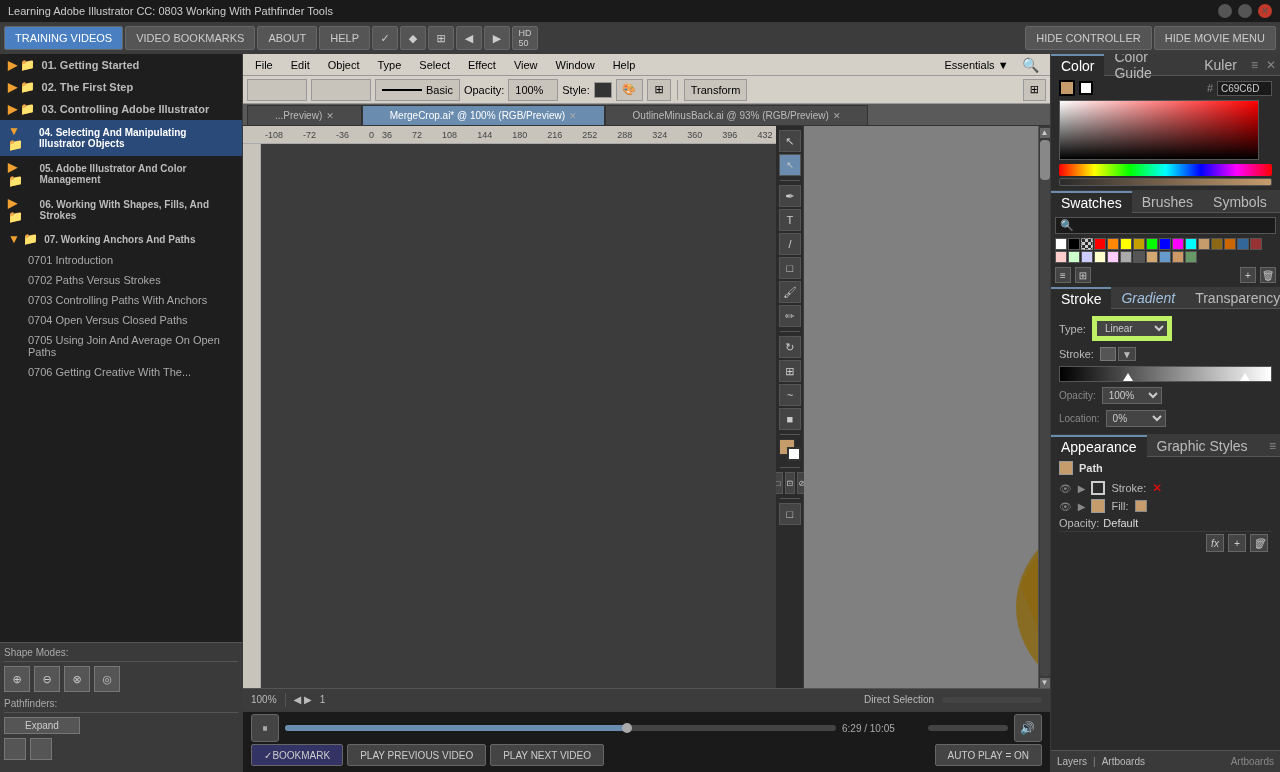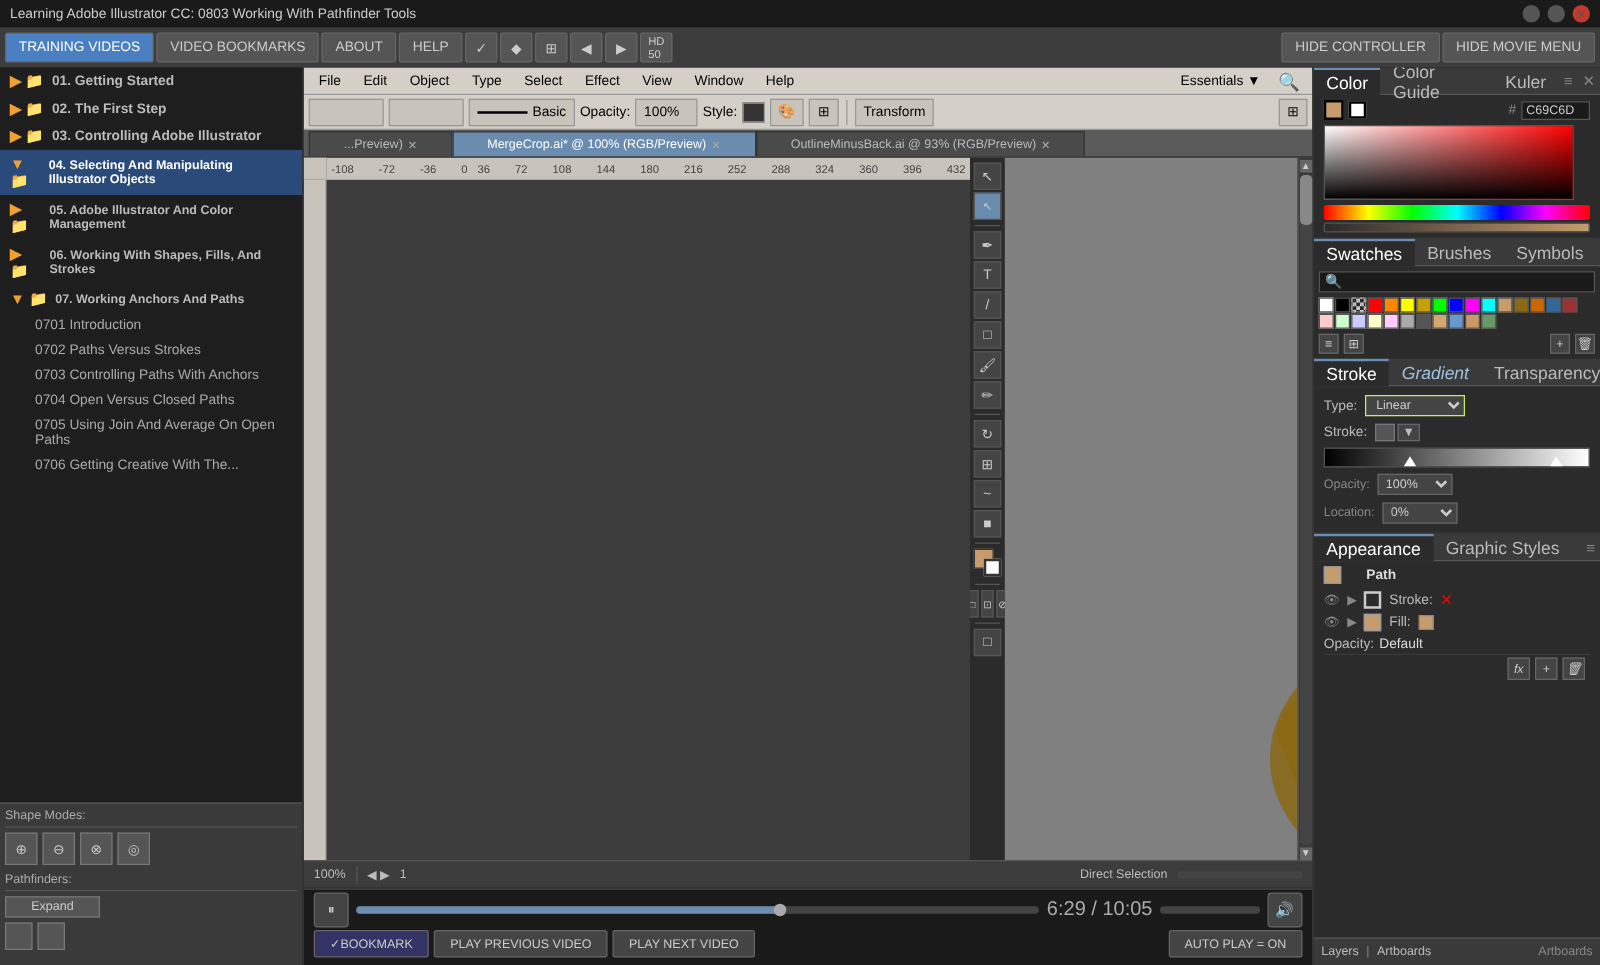--- a/index.html
+++ b/index.html
@@ -68,25 +68,25 @@
     .color-bar { width: 100%; height: 12px; background: linear-gradient(to right, #f00, #ff0, #0f0, #0ff, #00f, #f0f, #f00); border-radius: 2px; }
     .swatch { width: 12px; height: 12px; border: 1px solid #555; cursor: pointer; }
 
     
     #color-gradient { width: 200px; height: 60px; position: relative; margin: 4px 0; border: 1px solid #555; }
     .grad-spectrum { position: absolute; top: 0; left: 0; width: 100%; height: 100%; background: linear-gradient(to right, #fff, #f00); }
     .grad-dark { position: absolute; top: 0; left: 0; width: 100%; height: 100%; background: linear-gradient(to bottom, transparent, #000); }
 
     
     .panel-row { display: flex; align-items: center; gap: 6px; padding: 3px 0; font-size: 11px; color: #bbb; }
-    .type-dropdown { background: #444; border: 1px solid #bef264; color: #ccc; font-size: 10px; padding: 1px 4px; width: 80px; }
+    .type-dropdown { background: #444; border: 5px solid #bef264; color: #ccc; font-size: 10px; padding: 1px 4px; width: 80px; }
 
     
     .appearance-section { padding: 4px 8px; }
-    .app-title-row { display: flex; align-items: center; gap: 20px; margin-bottom: 4px; }
+    .app-title-row { display: flex; align-items: center; gap: 6px; margin-bottom: 4px; }
     .app-color-box { width: 14px; height: 14px; background: #c69c6d; border: 1px solid #999; }
     .app-title { font-size: 11px; color: #ddd; font-weight: bold; }
     .app-row { display: flex; align-items: center; gap: 6px; padding: 2px 0; font-size: 11px; color: #bbb; }
     .app-stroke-icon { width: 14px; height: 14px; border: 2px solid #ccc; background: transparent; }
     .app-fill-box { width: 14px; height: 14px; background: #c69c6d; border: 1px solid #999; }
     .app-x-icon { color: #f00; font-size: 12px; }
     .eye-icon { color: #888; font-size: 10px; cursor: pointer; }
     .arrow-icon { color: #888; font-size: 10px; }
     .opacity-row { display: flex; align-items: center; gap: 4px; font-size: 11px; color: #bbb; padding: 2px 0; }
     .opacity-val { color: #ddd; }
@@ -97,21 +97,21 @@
     #video-player { height: 62px; background: #1a1a1a; border-top: 2px solid #3a3a3a; display: flex; flex-direction: column; }
     #video-controls { flex: 1; display: flex; align-items: center; padding: 0 8px; gap: 6px; }
     #progress-bar { flex: 1; height: 6px; background: #444; border-radius: 3px; position: relative; cursor: pointer; }
     #progress-fill { height: 100%; width: 62%; background: #6a8caf; border-radius: 3px; }
     #progress-thumb { width: 10px; height: 10px; background: #aaa; border-radius: 50%; position: absolute; top: -2px; left: calc(62% - 5px); }
     #video-buttons { display: flex; align-items: center; gap: 4px; padding: 0 8px 6px; }
     .vid-btn { height: 22px; padding: 0 12px; background: #444; border: 1px solid #666; color: #ccc; font-size: 10px; cursor: pointer; border-radius: 2px; display: flex; align-items: center; }
     .vid-btn.primary { background: #336; }
     .play-btn { width: 28px; height: 28px; background: #444; border: 1px solid #666; border-radius: 3px; display: flex; align-items: center; justify-content: center; cursor: pointer; }
     .vol-btn { width: 28px; height: 28px; background: #444; border: 1px solid #666; border-radius: 3px; display: flex; align-items: center; justify-content: center; cursor: pointer; font-size: 12px; }
-    .time-display { font-size: 16px; color: #aaa; min-width: 80px; }
+    .time-display { font-size: 10px; color: #aaa; min-width: 80px; }
 
     
     .swatches-panel { padding: 4px; }
     .swatches-search { display: flex; align-items: center; background: #1a1a1a; border: 1px solid #555; padding: 1px 4px; margin-bottom: 4px; }
     .swatches-search input { background: transparent; border: none; color: #ccc; font-size: 10px; width: 100%; outline: none; }
     .swatch-row { display: flex; flex-wrap: wrap; gap: 1px; }
 
     svg { position: absolute; top: 0; left: 0; }
   </style>
 </head>

